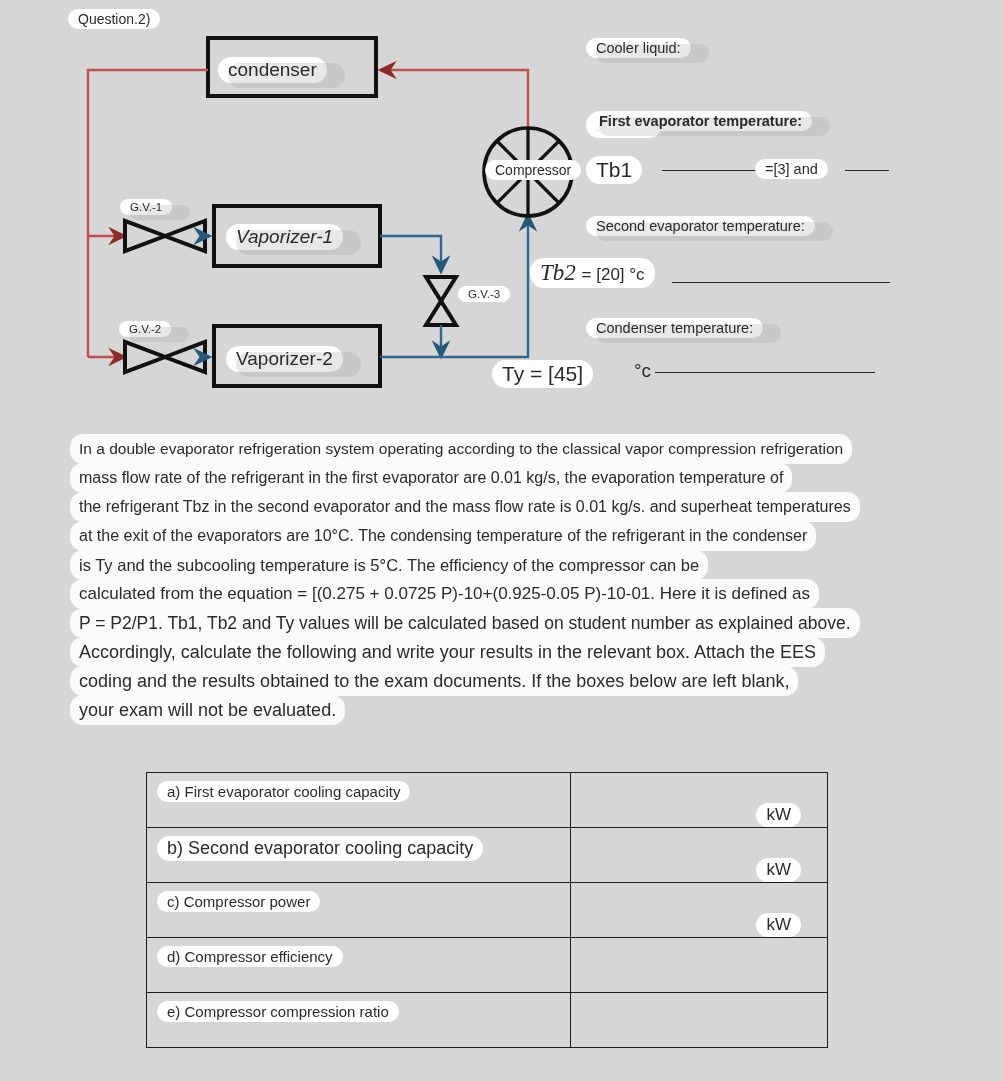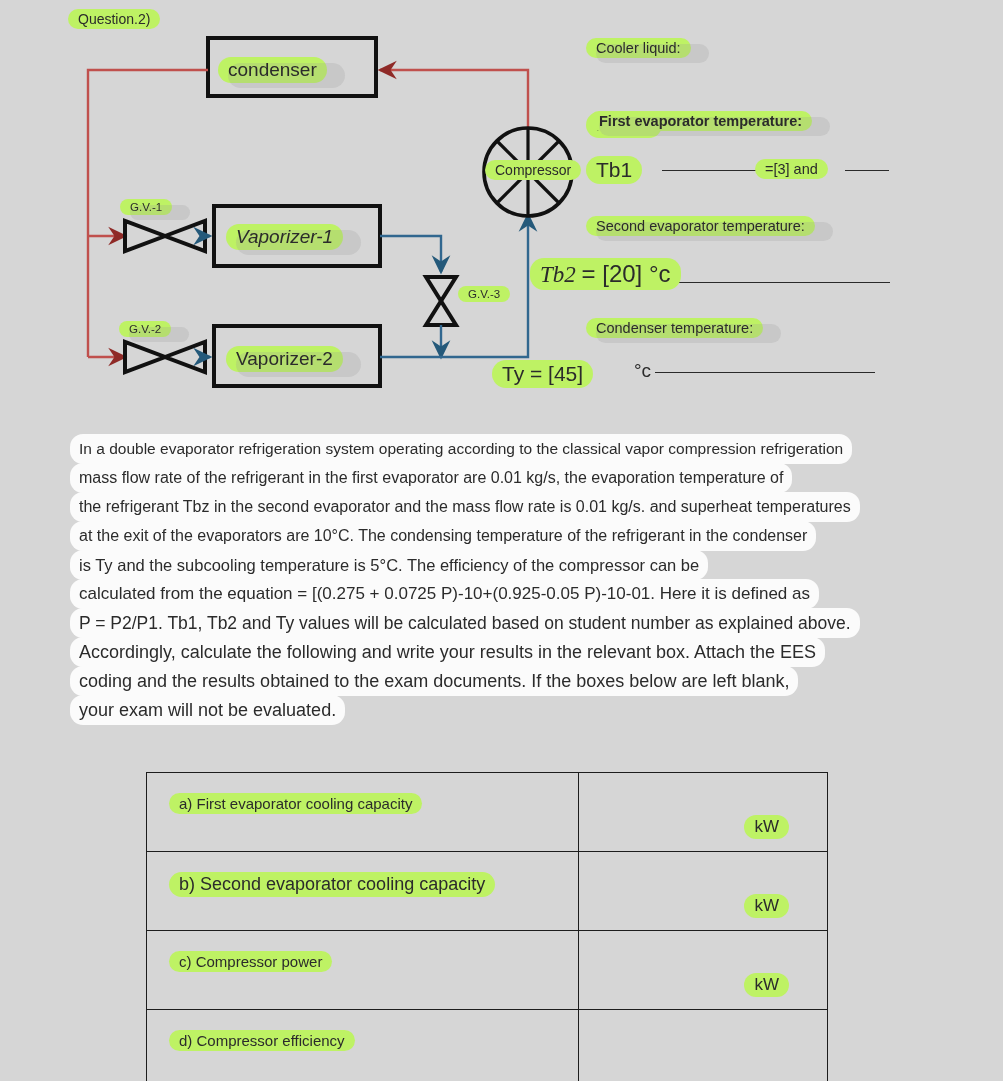--- a/index.html
+++ b/index.html
@@ -11,21 +11,21 @@
     width: 1003px;
     height: 1081px;
     position: relative;
     overflow: hidden;
     font-family: "Liberation Sans", sans-serif;
     color: #2b2b2b;
   }
 
   
   .pill {
-    background: #bef264;
+    background: #ffffff;
     border-radius: 14px;
     padding: 2px 10px;
     display: inline-block;
     white-space: nowrap;
   }
   .shadowpill {
     position: relative;
   }
   .shadowpill::before {
     content: "";
@@ -145,21 +145,21 @@
     position: absolute;
     left: 146px;
     top: 772px;
     width: 682px;
     border-collapse: collapse;
   }
   #answers td {
     border: 1.4px solid #1d1d1d;
     height: 54px;
     vertical-align: top;
-    padding: 12px;
+    padding: 0;
   }
   #answers td.lcell { width: 423px; }
   #answers td.rcell { width: 257px; }
   .cellpad {
     padding: 8px 0 0 10px;
   }
   .unitpad {
     text-align: right;
     padding: 6px 26px 0 0;
   }
@@ -263,21 +263,21 @@
 
   <div class="rule" style="left:662px; top:170px; width:96px;"></div>
 
   <div class="ann pill" style="left:755px; top:159px;">=[3] and</div>
 
   <div class="rule" style="left:845px; top:170px; width:44px;"></div>
 
   <div class="ann pill shadowpill" style="left:586px; top:216px;">Second evaporator temperature:</div>
 
   <div class="pill" style="position:absolute; left:530px; top:258px; z-index:6;">
-    <span class="mathital">T</span><span class="mathital sub">b2</span><span class="mathital" style="font-style:normal;">&nbsp;</span><span style="font-size:24px;margin-top:28px;">= [20] °c</span>
+    <span class="mathital">T</span><span class="mathital sub">b2</span><span class="mathital" style="font-style:normal;">&nbsp;</span><span style="font-size:17px;margin-top:28px;">= [20] °c</span>
   </div>
 
   <div class="rule" style="left:672px; top:282px; width:218px;"></div>
 
   <div class="ann pill shadowpill" style="left:586px; top:318px;">Condenser temperature:</div>
 
   <div class="ann big pill" style="left:492px; top:360px;">Ty = [45]</div>
 
   <div class="ann" style="left:634px; top:360px; font-size:19px;">°c</div>
 

